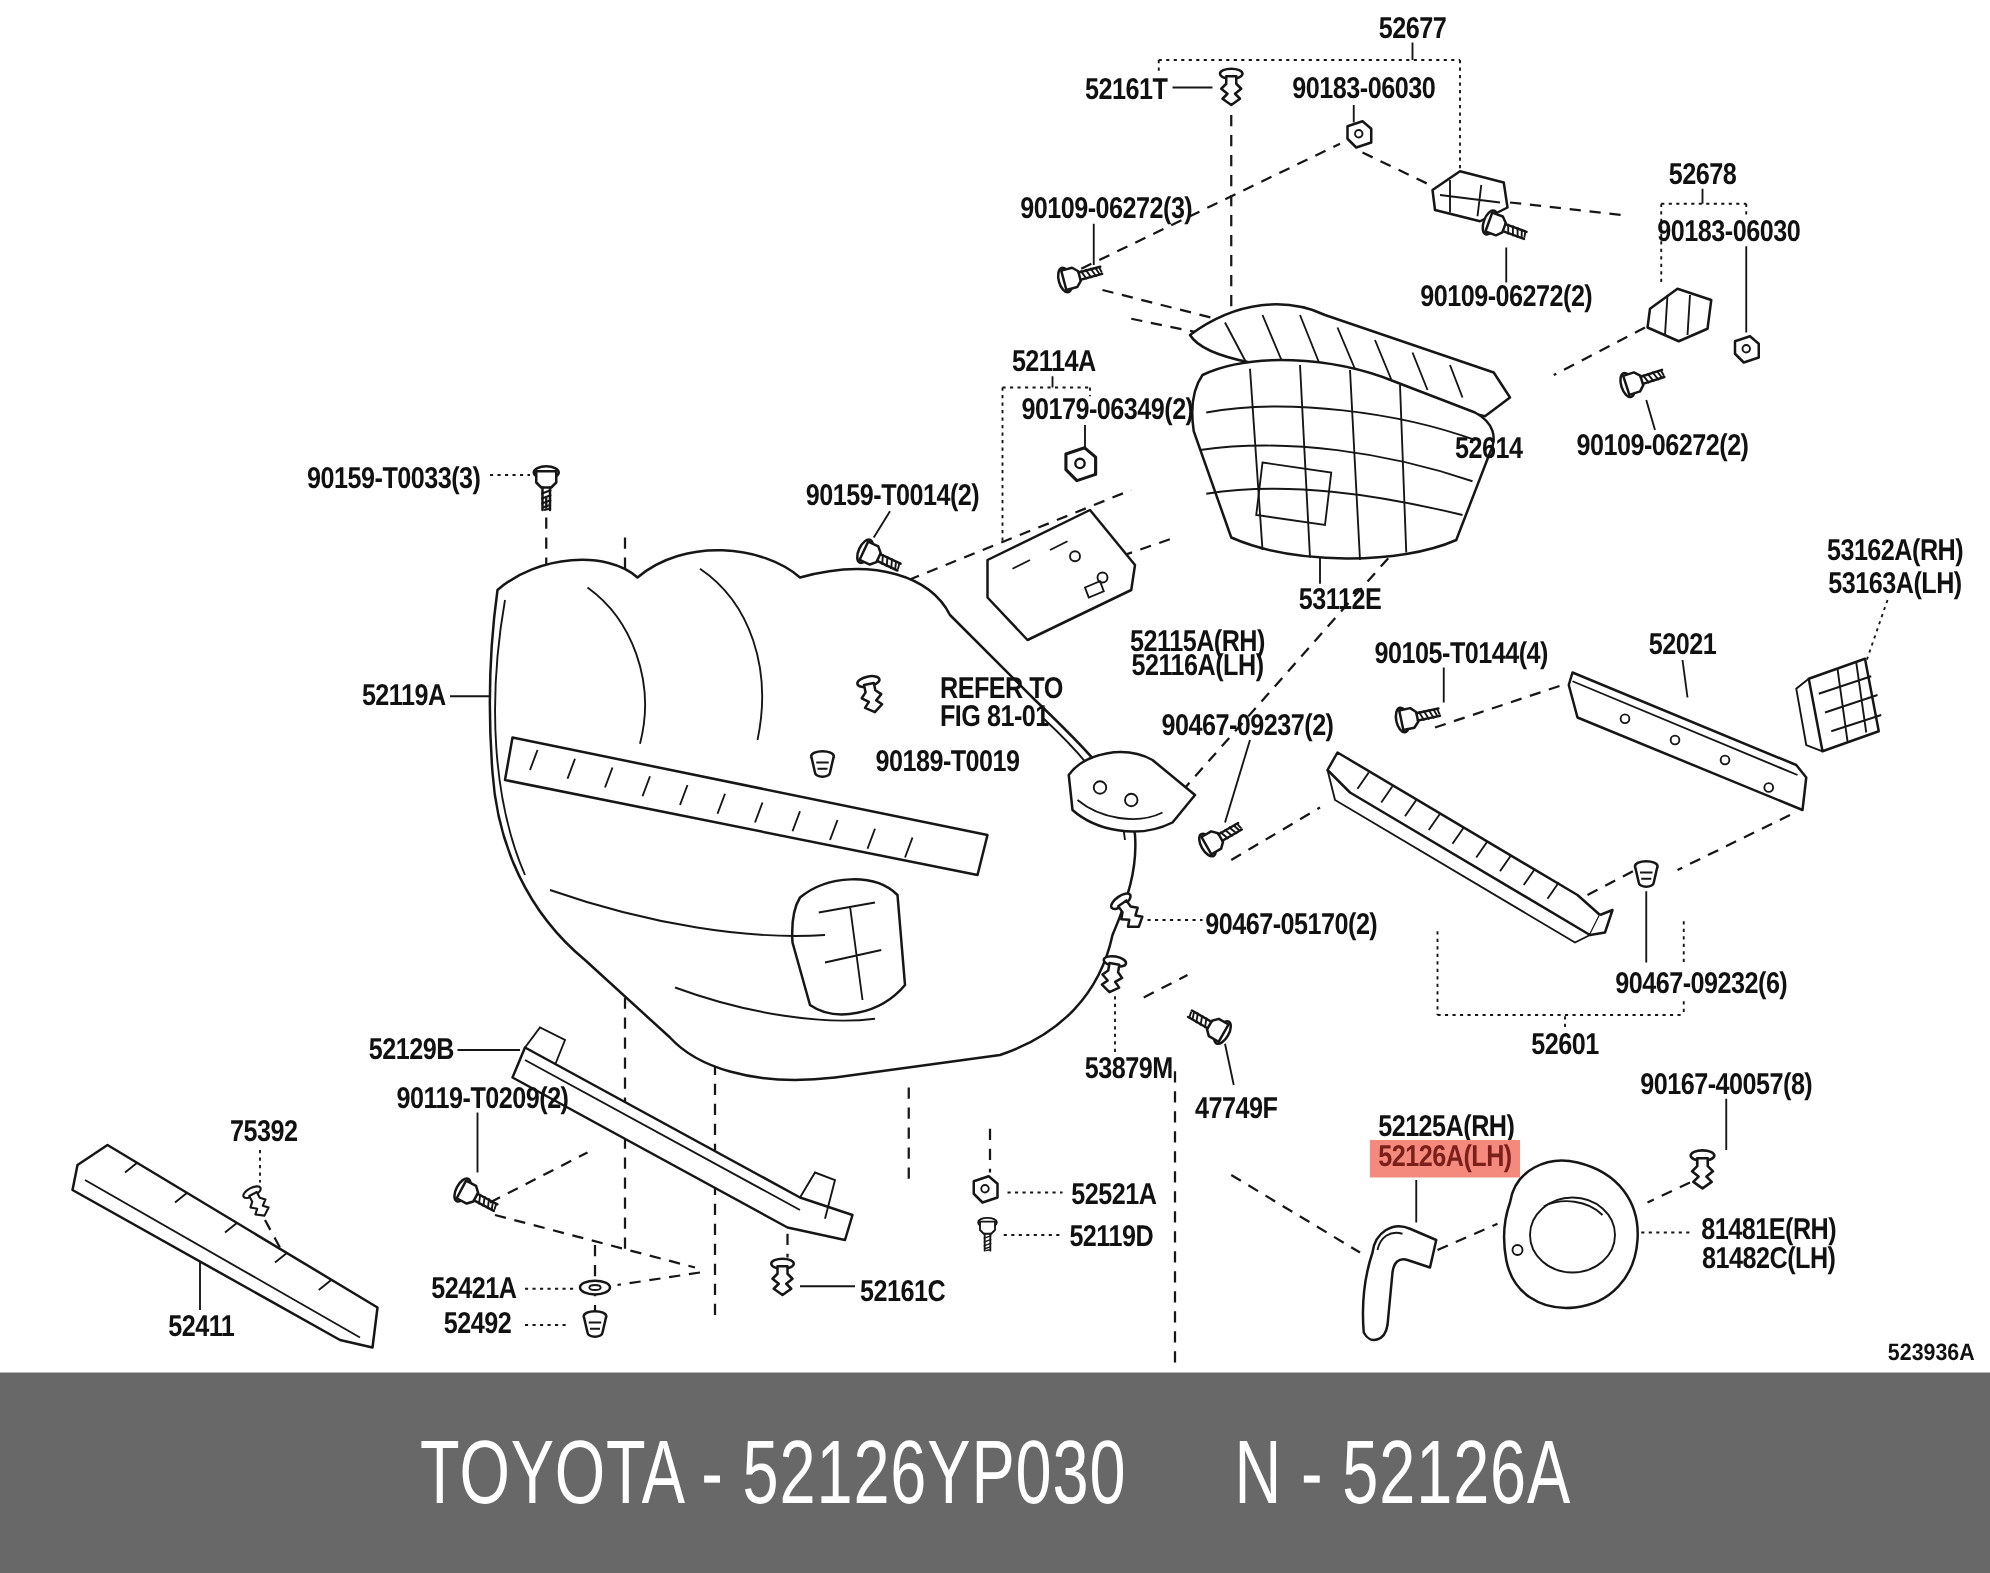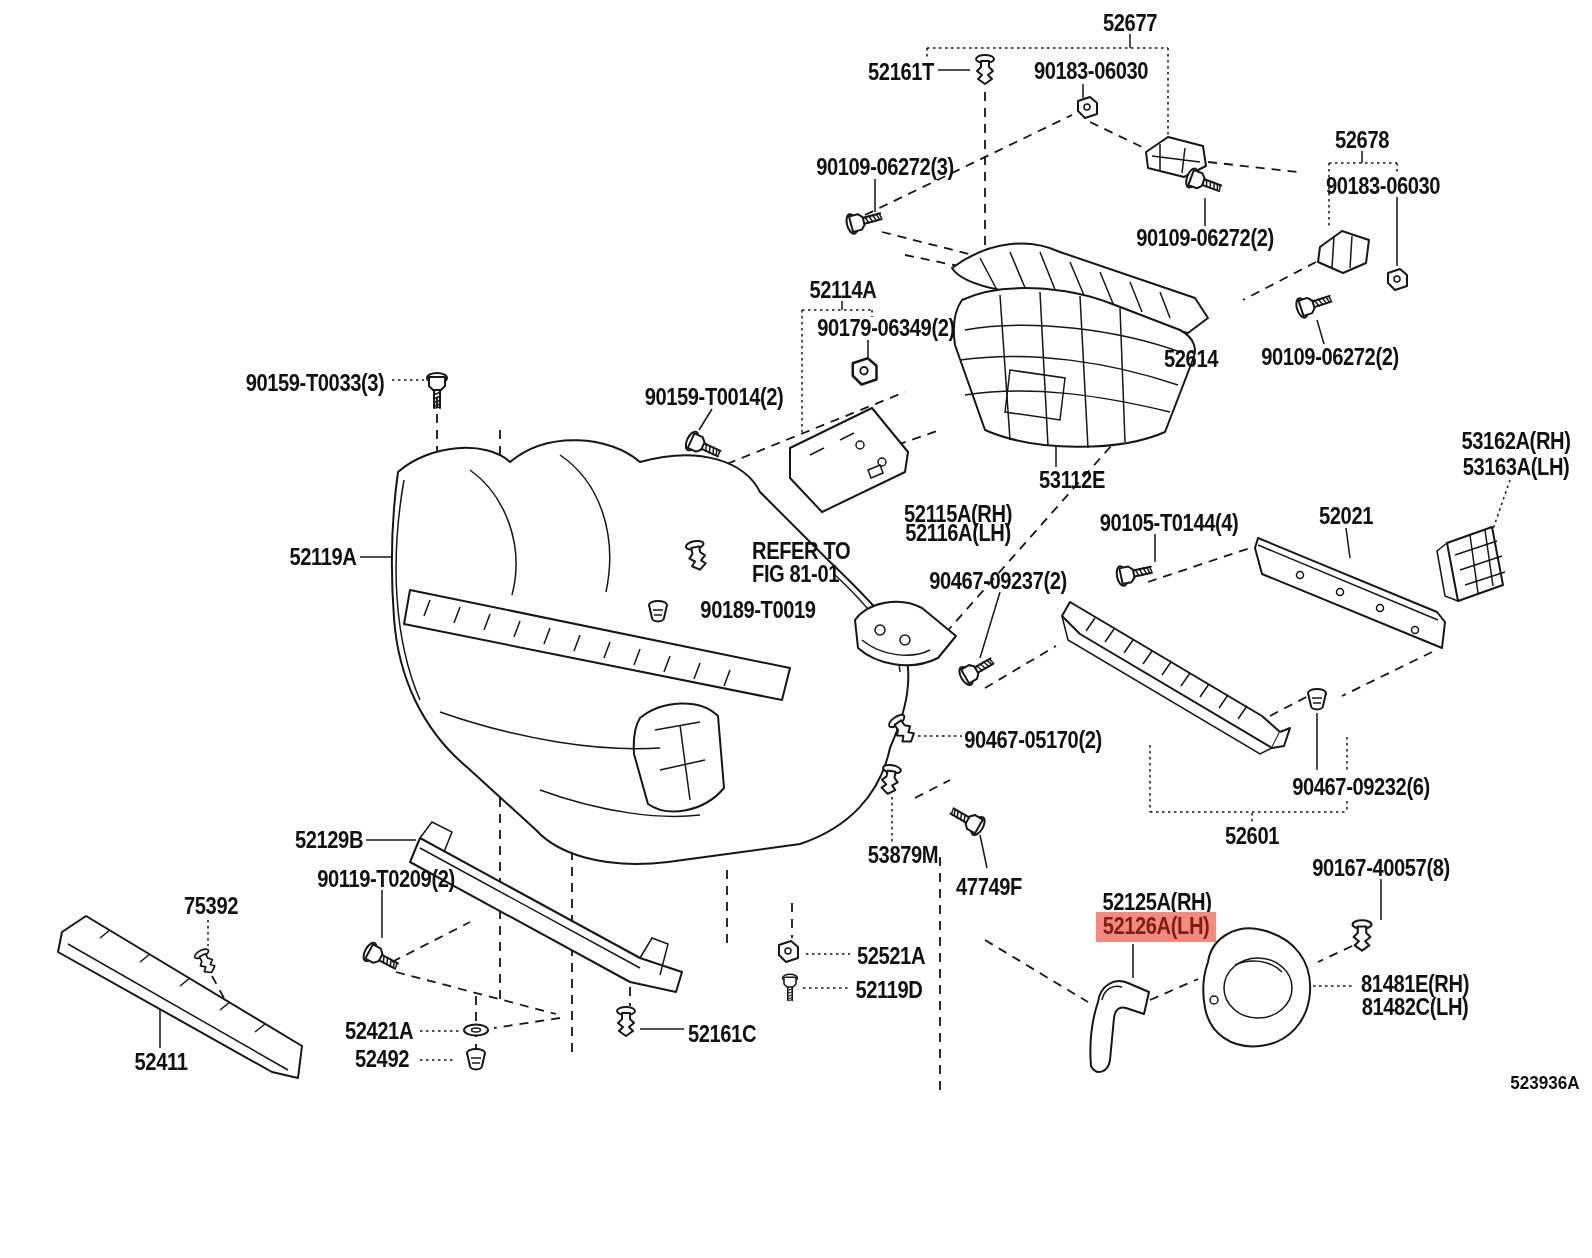--- a/index.html
+++ b/index.html
@@ -292,13 +292,19 @@
   <div class="lbl" style="left:1415px;top:1007px">81482C(LH)</div>
   <div class="lbl" style="left:891px;top:956px">52521A</div>
   <div class="lbl" style="left:889px;top:990px">52119D</div>
   <div class="lbl" style="left:161px;top:1062px">52411</div>
   <div class="lbl" style="left:379px;top:1031px">52421A</div>
   <div class="lbl" style="left:382px;top:1059px">52492</div>
   <div class="lbl" style="left:722px;top:1034px">52161C</div>
 
   <div class="refcode" style="left:1545px;top:1083px">523936A</div>
 
+  <div class="banner">
+    <div class="banner-inner">
+      <span>TOYOTA - 52126YP030</span>
+      <span>N - 52126A</span>
+    </div>
+  </div>
 </div>
 
 </body></html>

